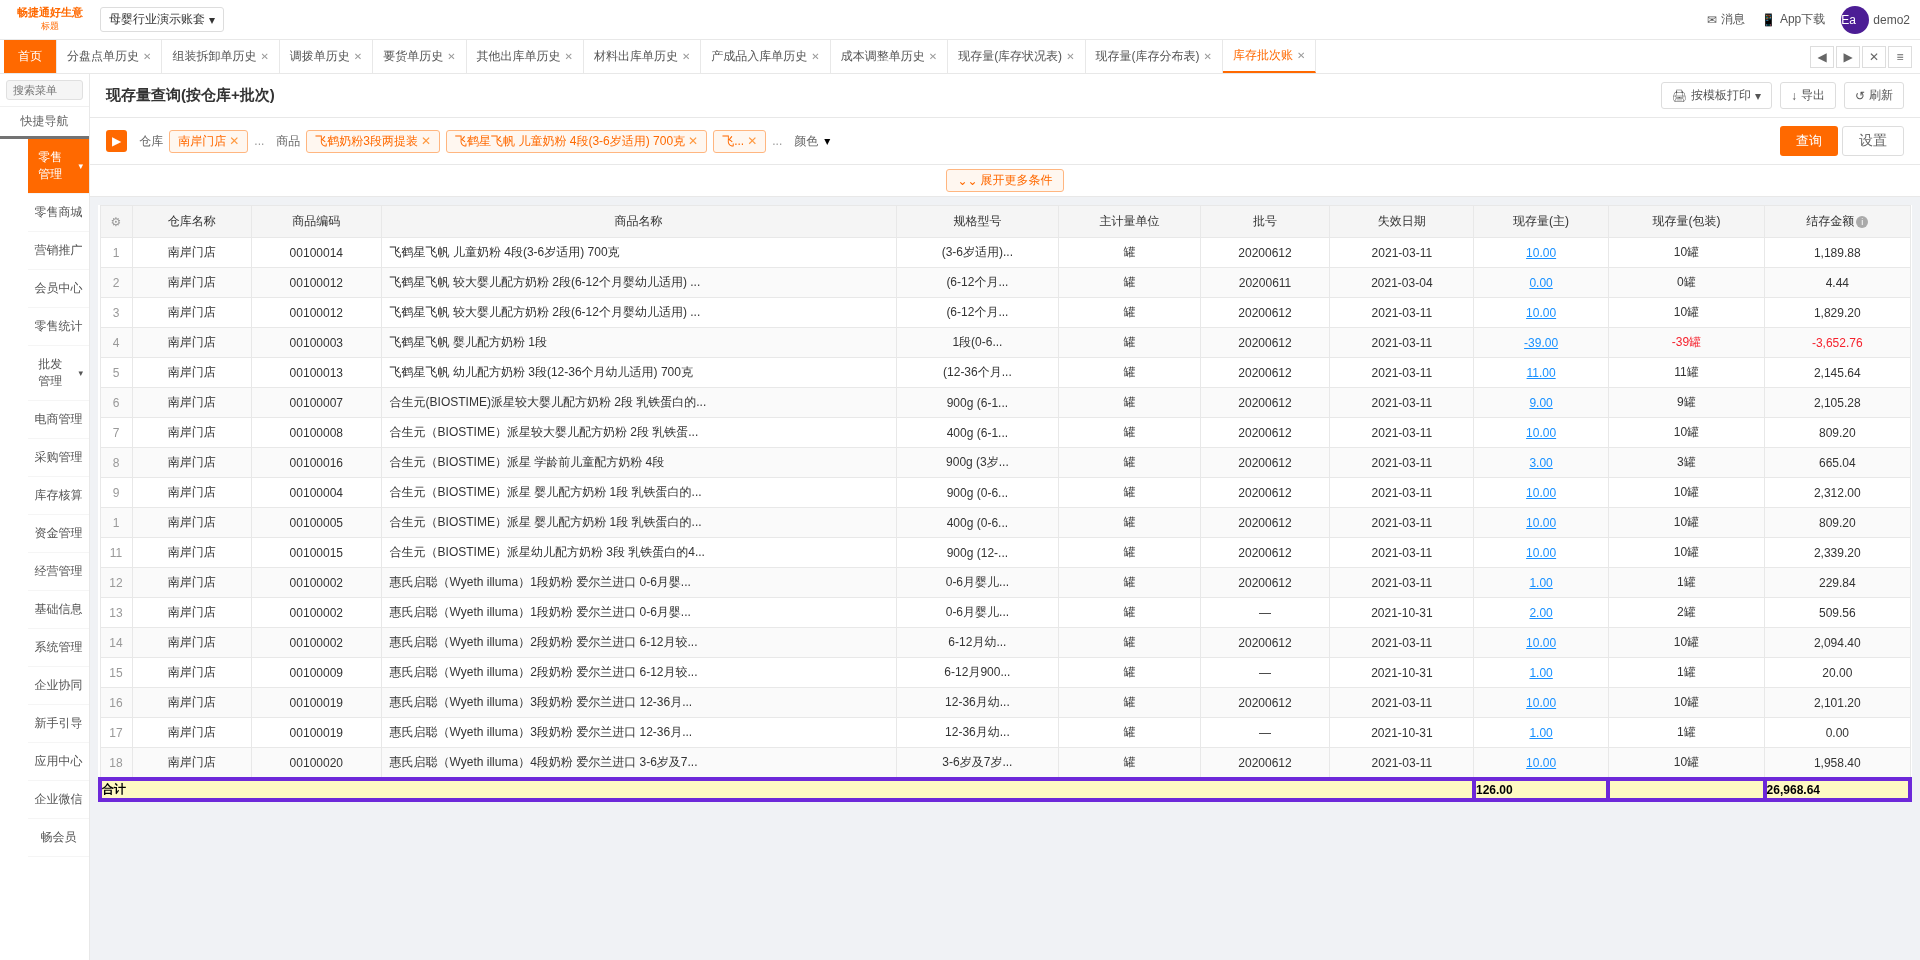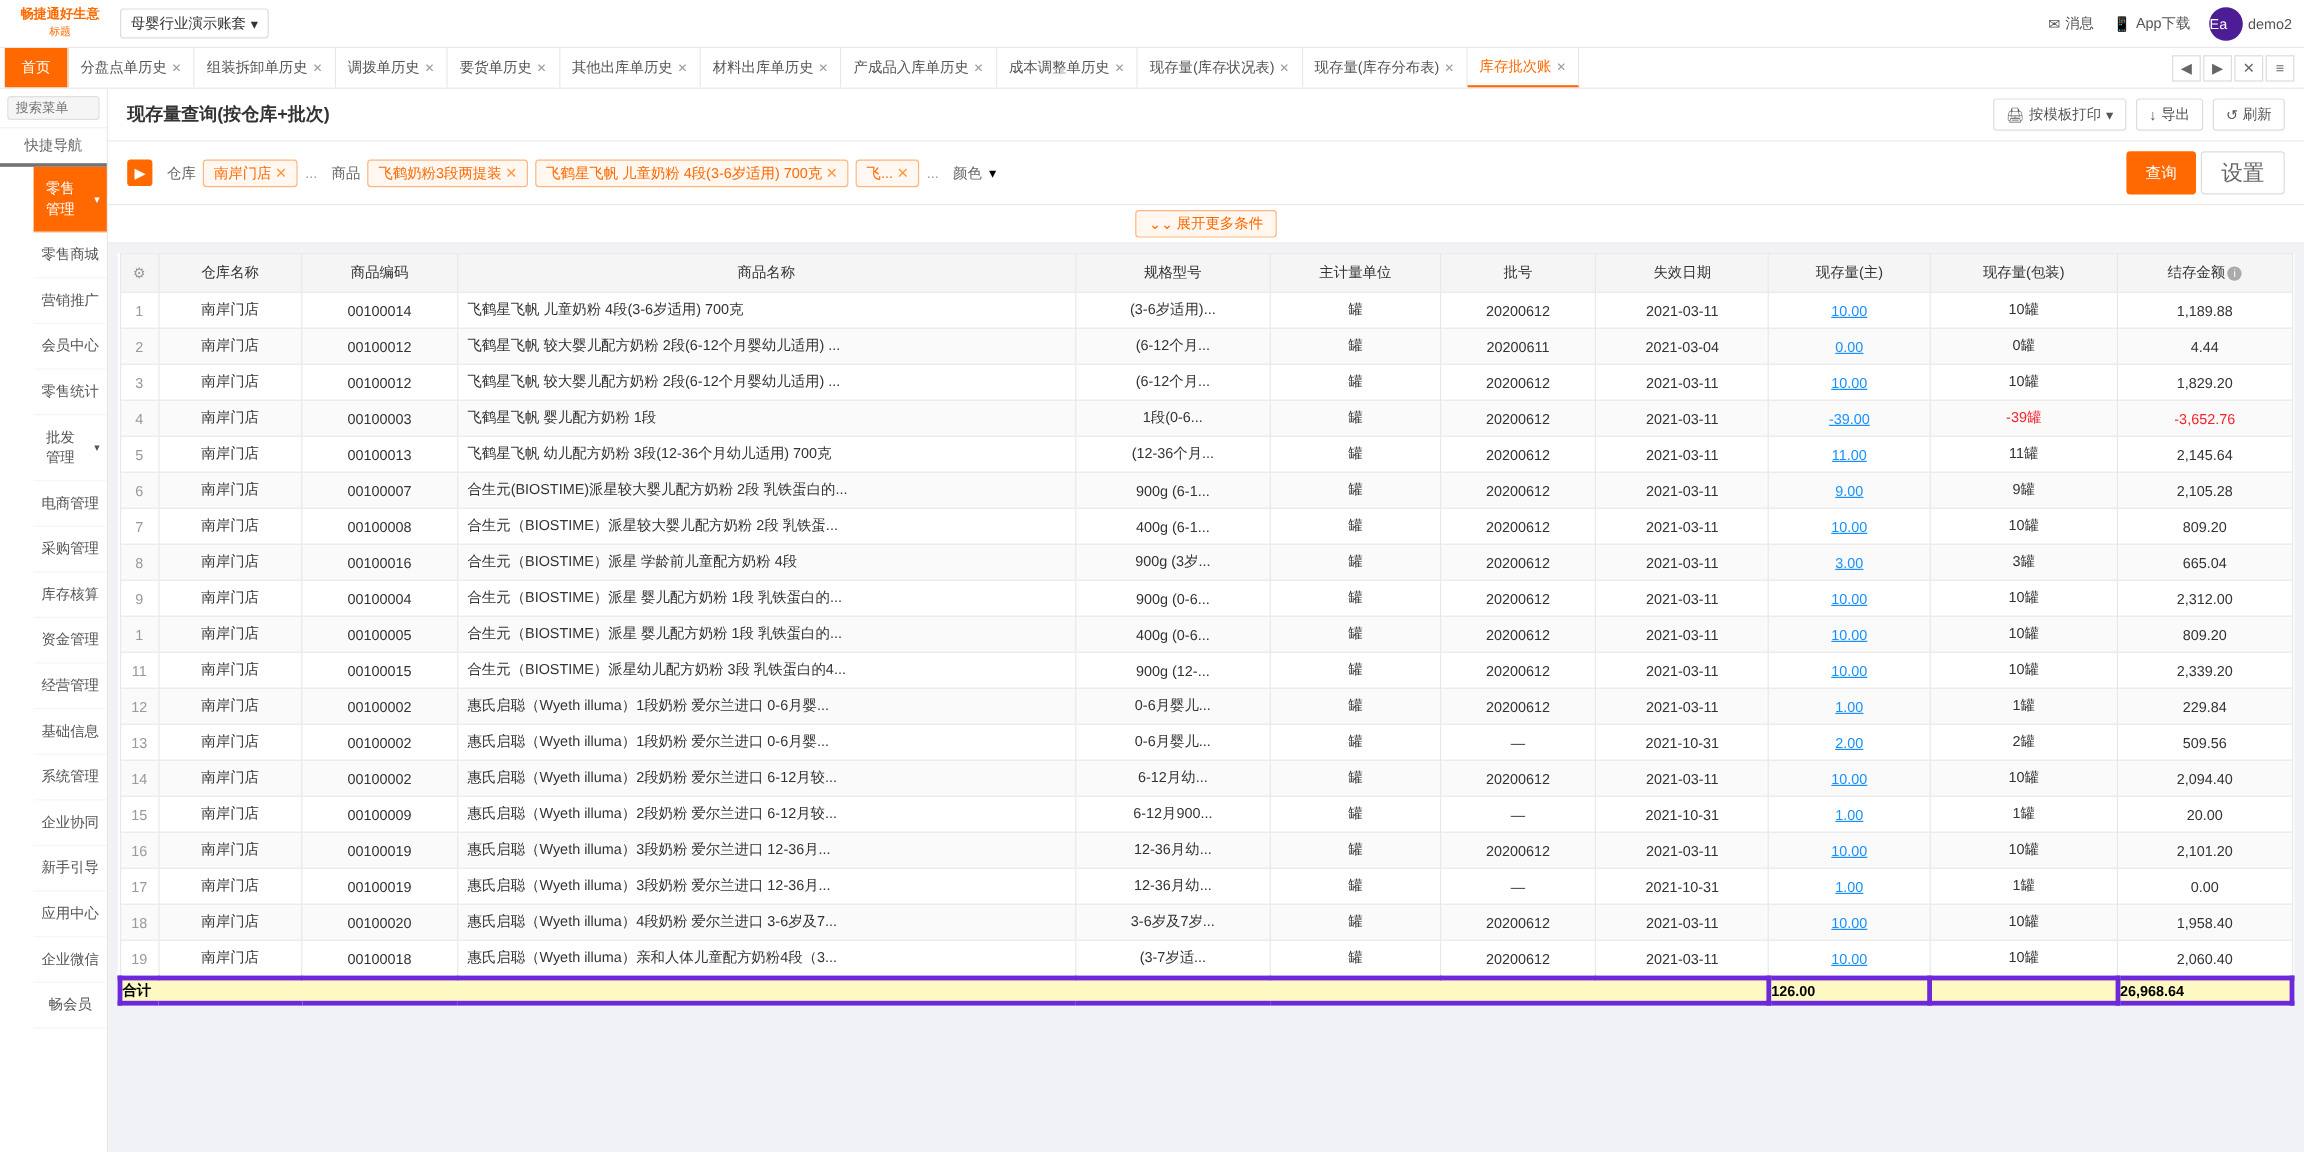--- a/index.html
+++ b/index.html
@@ -73,21 +73,21 @@
     .filter-group { display: flex; align-items: center; gap: 6px; }
     .filter-label { color: #666; white-space: nowrap; }
     .filter-tag {
       display: flex; align-items: center; gap: 3px; background: #fff7f0;
       border: 1px solid #ffb680; padding: 2px 8px; border-radius: 3px; color: #ff6900;
     }
     .filter-tag .tag-close { cursor: pointer; color: #ff9940; }
     .filter-dots { color: #999; cursor: pointer; }
     .expand-btn { display: flex; align-items: center; gap: 3px; color: #ff6900; cursor: pointer; border: 1px solid #ffb680; padding: 2px 10px; border-radius: 3px; background: #fff7f0; }
     .btn-query { background: #ff6900; color: #fff; border: none; padding: 5px 16px; border-radius: 3px; cursor: pointer; font-size: 13px; }
-    .btn-settings { background: #fff; color: #666; border: 1px solid #ddd; padding: 5px 16px; border-radius: 3px; cursor: pointer; font-size: 18px; }
+    .btn-settings { background: #fff; color: #666; border: 1px solid #ddd; padding: 5px 16px; border-radius: 3px; cursor: pointer; font-size: 14px; }
     .filter-arrow { background: #ff6900; color: #fff; border: none; padding: 4px 6px; border-radius: 3px; cursor: pointer; font-size: 12px; }
 
     
     .table-container { flex: 1; overflow-y: auto; overflow-x: hidden; padding: 8px; }
     table { width: 100%; border-collapse: collapse; background: #fff; }
     thead th {
       background: #f5f5f5; border: 1px solid #e8e8e8; padding: 7px 8px;
       text-align: center; color: #333; font-weight: normal; white-space: nowrap;
     }
     tbody td { border: 1px solid #e8e8e8; padding: 6px 8px; text-align: center; color: #333; }
@@ -547,33 +547,20 @@
       <td>00100020</td>
       <td class="td-left" style="max-width:280px;overflow:hidden;text-overflow:ellipsis;white-space:nowrap;">惠氏启聪（Wyeth illuma）4段奶粉 爱尔兰进口 3-6岁及7...</td>
       <td>3-6岁及7岁...</td>
       <td>罐</td>
       <td>20200612</td>
       <td>2021-03-11</td>
       <td class="underline">10.00</td>
       <td class="">10罐</td>
       <td class="">1,958.40</td>
     </tr>
-            <tr>
-      <td class="row-num">19</td>
-      <td>南岸门店</td>
-      <td>00100018</td>
-      <td class="td-left" style="max-width:280px;overflow:hidden;text-overflow:ellipsis;white-space:nowrap;">惠氏启聪（Wyeth illuma）亲和人体儿童配方奶粉4段（3...</td>
-      <td>(3-7岁适...</td>
-      <td>罐</td>
-      <td>20200612</td>
-      <td>2021-03-11</td>
-      <td class="underline">10.00</td>
-      <td class="">10罐</td>
-      <td class="">2,060.40</td>
-    </tr>
           </tbody>
         <tfoot>
           <tr class="footer-row">
             <td colspan="8">合计</td>
             <td>126.00</td>
             <td></td>
             <td>26,968.64</td>
           </tr>
         </tfoot>
       </table>

